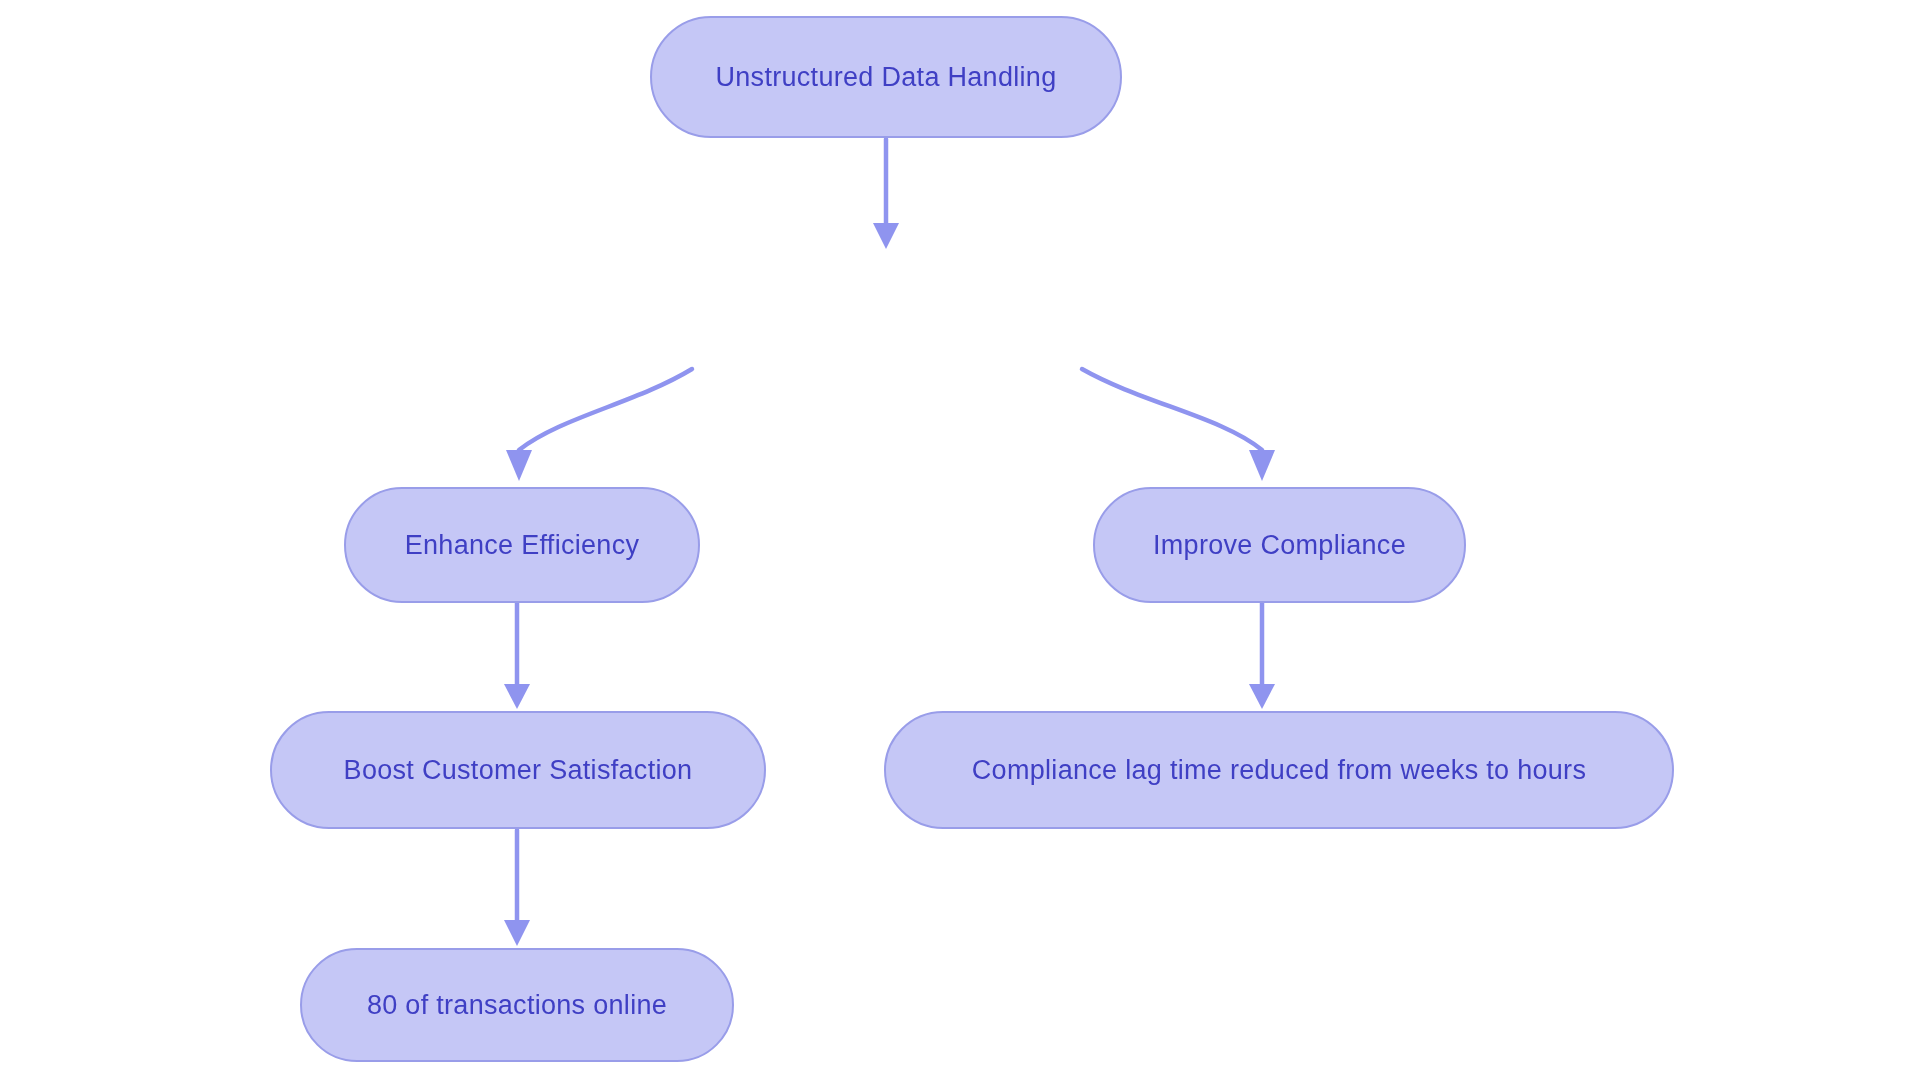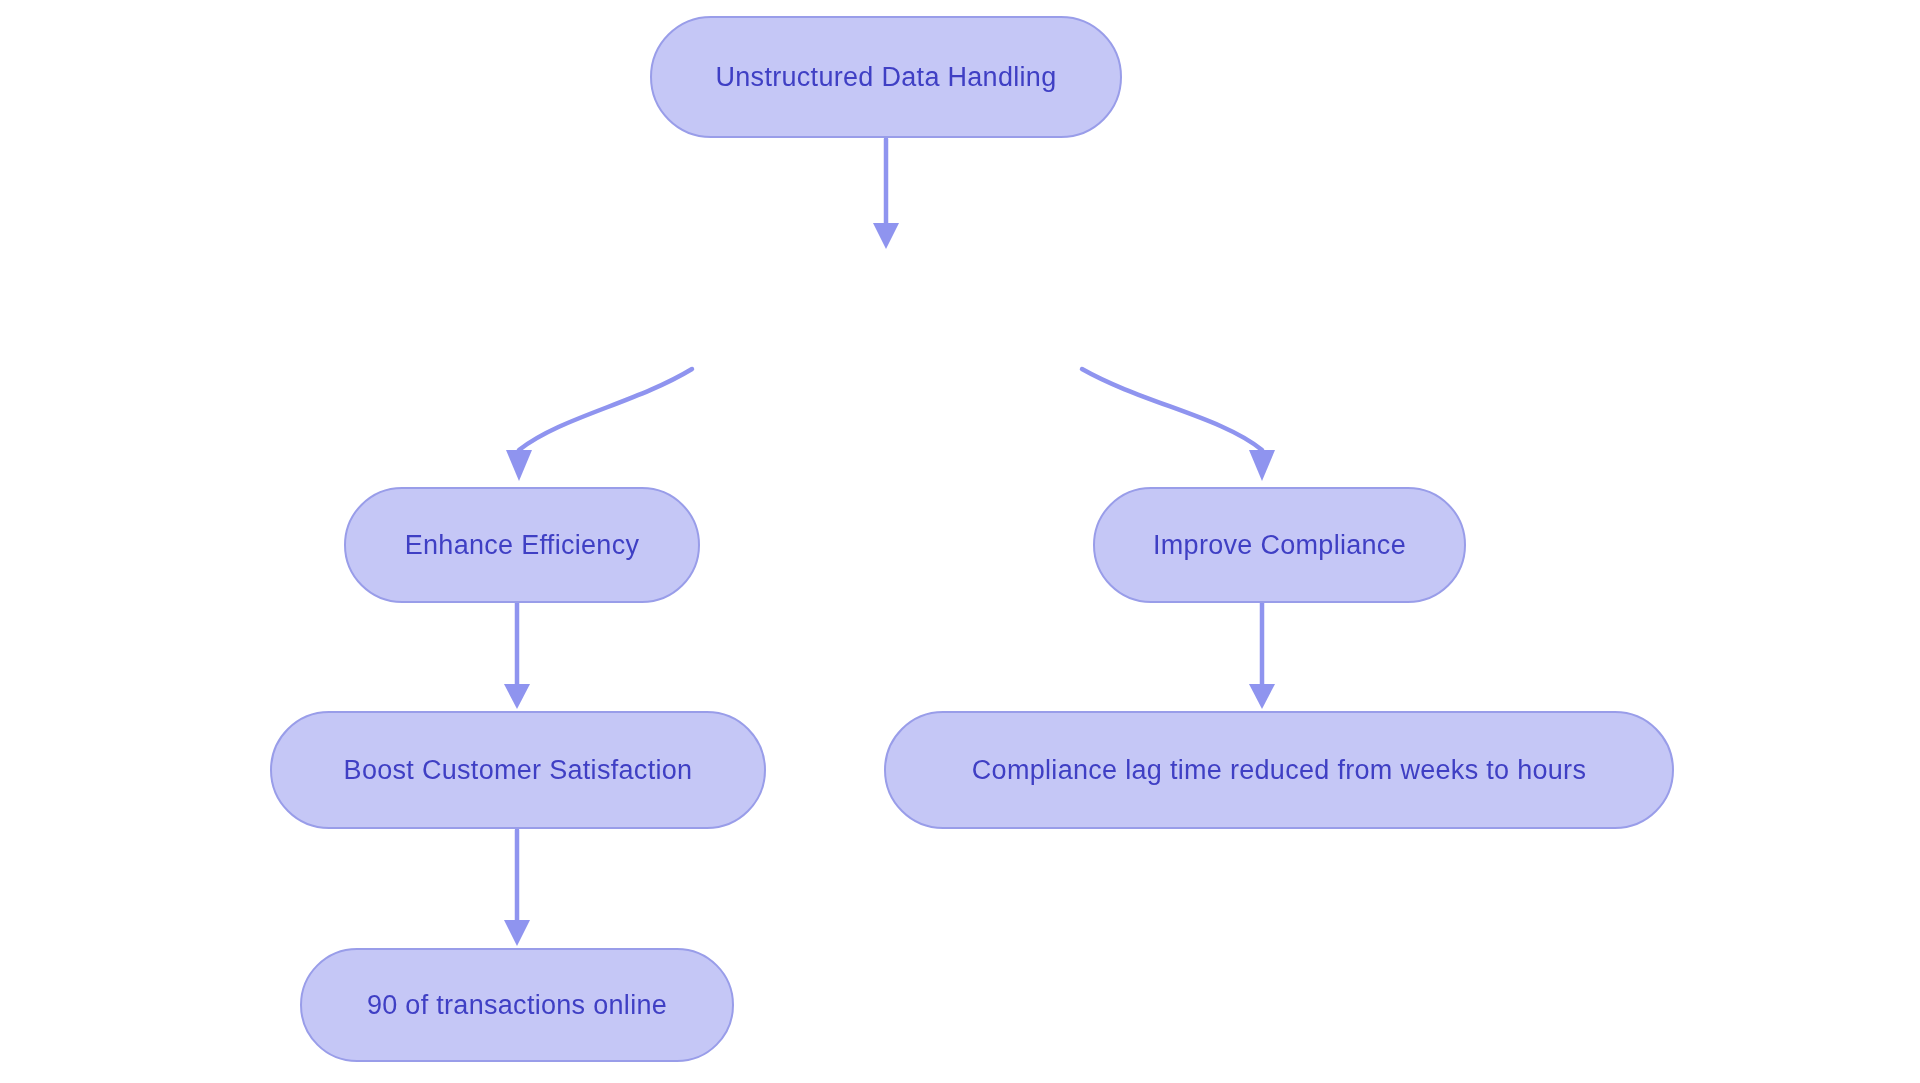--- a/index.html
+++ b/index.html
@@ -78,16 +78,16 @@
 
   <div class="node" style="left:270px; top:711px; width:496px; height:118px;">
     <span class="label">Boost Customer Satisfaction</span>
   </div>
 
   <div class="node" style="left:884px; top:711px; width:790px; height:118px;">
     <span class="label">Compliance lag time reduced from weeks to hours</span>
   </div>
 
   <div class="node" style="left:300px; top:948px; width:434px; height:114px;">
-    <span class="label">90 of transactions online</span>
+    <span class="label">80 of transactions online</span>
   </div>
 
 </div>
 
 </body></html>

